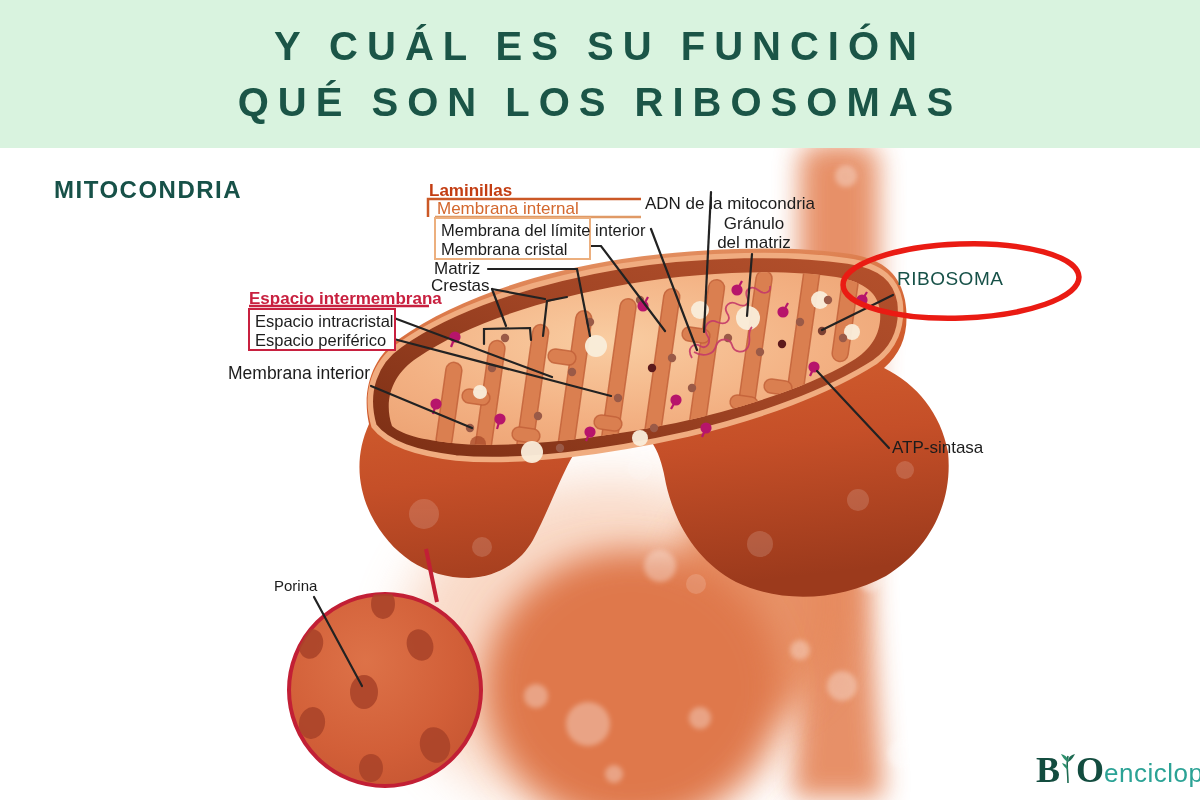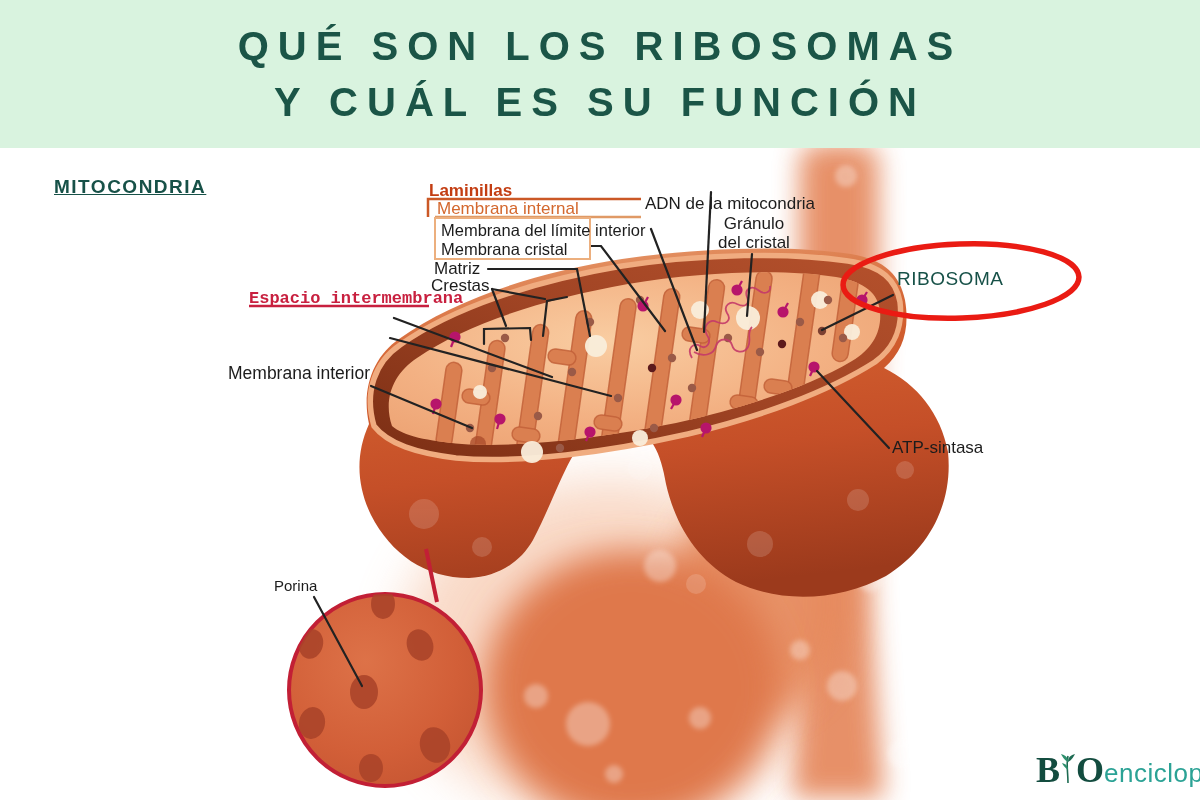--- a/index.html
+++ b/index.html
@@ -12,33 +12,33 @@
        font-family:"Liberation Sans","DejaVu Sans",sans-serif;}
   .stage{position:absolute;inset:0;width:1200px;height:800px;}
   svg.scene{position:absolute;left:0;top:0;}
   .header{position:absolute;left:0;top:0;width:1200px;height:148px;background:var(--header-bg);
           display:flex;flex-direction:column;align-items:center;justify-content:center;z-index:5;}
   .title-line{color:var(--title-green);font-weight:bold;font-size:40px;line-height:56px;
               letter-spacing:9px;white-space:nowrap;}
   .lbl{position:absolute;z-index:6;white-space:nowrap;color:var(--ink);font-size:17px;line-height:19px;}
   .lbl.bold{font-weight:normal;}
   .mito-title{position:absolute;left:54px;top:176px;z-index:6;color:var(--label-green);
-              font-size:19px;font-weight:bold;letter-spacing:1.5px;text-decoration:underline;}
+              font-size:24px;font-weight:bold;letter-spacing:1.5px;}
   .laminillas{left:429px;top:181px;color:#c33d12;font-weight:bold;}
   .mem-internal{left:437px;top:199px;color:#d4682e;}
   .inner-box{position:absolute;left:434px;top:217px;width:157px;height:43px;z-index:6;
              border:2px solid #ecaf7e;background:#ffffff;}
   .inner-box .row{position:absolute;left:5px;white-space:nowrap;font-size:16.5px;color:var(--ink);}
   .matriz{left:434px;top:259px;}
   .crestas{left:431px;top:276px;}
   .adn{left:645px;top:170px;margin-top:24px;}
   .granulo{position:absolute;left:708px;top:214px;width:92px;z-index:6;text-align:center;
            font-size:17px;line-height:19px;color:var(--ink);}
   .ribosoma{left:897px;top:269px;color:var(--label-green);font-size:19px;letter-spacing:.5px;}
-  .esp-inter{left:249px;top:289px;color:var(--crimson);font-weight:bold;font-family:Liberation Mono, monospace;}
+  .esp-inter{left:249px;top:289px;color:var(--crimson);font-weight:bold;}
   .esp-box{position:absolute;left:248px;top:308px;width:148px;height:43px;z-index:6;
            border:2px solid var(--crimson);background:#ffffff;}
   .esp-box .row{position:absolute;left:5px;white-space:nowrap;font-size:16.5px;color:var(--ink);}
   .mem-external{left:228px;top:364px;font-size:17.5px;}
   .atp{left:892px;top:438px;}
   .porina{left:274px;top:576px;font-size:15px;}
   .logo{position:absolute;left:1036px;top:750px;z-index:6;display:flex;align-items:baseline;}
   .logo .big{font-family:"Liberation Serif","DejaVu Serif",serif;font-weight:bold;
              font-size:36px;color:var(--logo-dark);line-height:40px;}
   .logo .rest{font-size:26px;color:var(--logo-teal);letter-spacing:.5px;}
@@ -263,46 +263,50 @@
       <path d="M371,386 L472,428"></path>
       <path d="M394,318 L552,377"></path>
       <path d="M390,338 L611,396"></path>
       <path d="M314,597 L362,686"></path>
     </g>
 
     <ellipse cx="961" cy="281" rx="118" ry="37" fill="none" stroke="#ea1b13" stroke-width="5.5" transform="rotate(-2 961 281)"></ellipse>
   </svg>
 
   <div class="header">
+    <div class="title-line">Y CUÁL ES SU FUNCIÓN</div>
     <div class="title-line">QUÉ SON LOS RIBOSOMAS</div>
-    <div class="title-line">Y CUÁL ES SU FUNCIÓN</div>
   </div>
 
   <div class="mito-title">MITOCONDRIA</div>
 
   <div class="lbl laminillas">Laminillas</div>
   <div class="lbl mem-internal">Membrana internal</div>
 
   <div class="inner-box">
     <div class="row" style="top:2px">Membrana del límite interior</div>
     <div class="row" style="top:21px">Membrana cristal</div>
   </div>
 
   <div class="lbl bold matriz">Matriz</div>
   <div class="lbl bold crestas">Crestas</div>
   <div class="lbl adn">ADN de la mitocondria</div>
 
   <div class="granulo">
     <div>Gránulo</div>
-    <div>del cristal</div>
+    <div>del matriz</div>
   </div>
 
   <div class="lbl ribosoma">RIBOSOMA</div>
   <div class="lbl esp-inter">Espacio intermembrana</div>
 
+  <div class="esp-box">
+    <div class="row" style="top:2px">Espacio intracristal</div>
+    <div class="row" style="top:21px">Espacio periférico</div>
+  </div>
 
   <div class="lbl bold mem-external">Membrana interior</div>
   <div class="lbl atp">ATP-sintasa</div>
   <div class="lbl porina">Porina</div>
 
   <div class="logo">
     <span class="big">B</span>
     <svg width="16" height="30" viewBox="0 0 16 30">
       <path d="M8,29 C8,18 6,10 8,2" stroke="#1d6b52" stroke-width="1.6" fill="none"></path>
       <path d="M8,8 C4,6 2,2 1,0 C5,1 8,3 8,8 Z" fill="#2d8f6d"></path>

